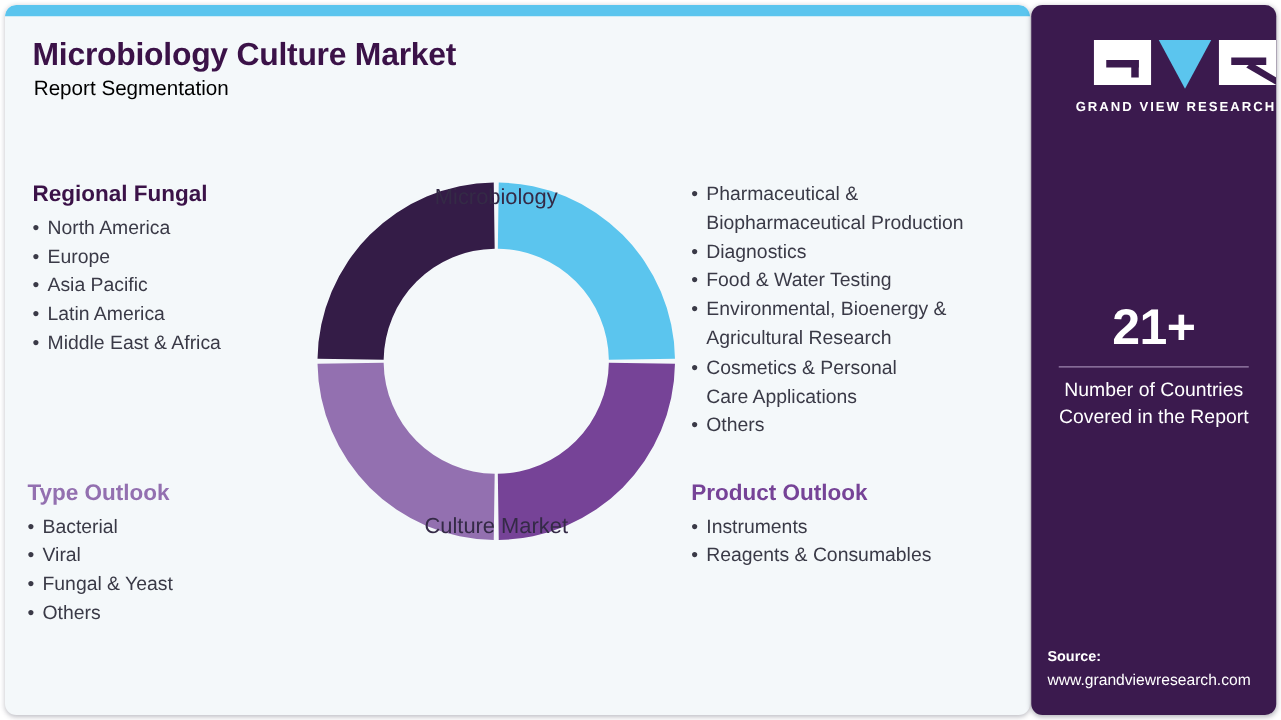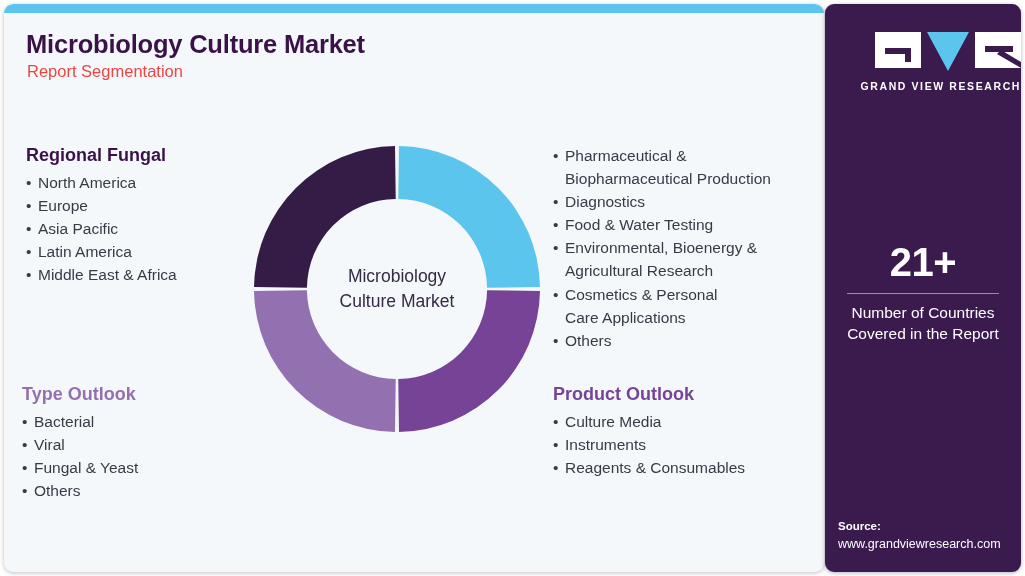--- a/index.html
+++ b/index.html
@@ -50,21 +50,21 @@
     font-size: 25.5px;
     font-weight: bold;
     color: #3b1248;
     letter-spacing: -0.2px;
   }
   .subtitle {
     position: absolute;
     left: 23px;
     top: 58px;
     font-size: 16.5px;
-    color: #ef4444;
+    color: #000000;
   }
 
   
   .outlook {
     position: absolute;
   }
   .outlook-title {
     font-size: 18px;
     font-weight: bold;
     margin: 0 0 4px 0;
@@ -107,21 +107,21 @@
   }
   .donut-wrap svg { display: block; }
   .donut-center {
     position: absolute;
     left: 0; top: 0;
     width: 288px;
     height: 288px;
     display: flex;
     flex-direction: column;
     align-items: center;
-    justify-content: center;
+    justify-content: space-between;
     pointer-events: none;
   }
   .donut-center span {
     font-size: 17.5px;
     color: #342a46;
     line-height: 1.45;
   }
 
   
   .sidebar {
@@ -244,21 +244,20 @@
 Agricultural Research</li>
         <li>Cosmetics &amp; Personal
 Care Applications</li>
         <li>Others</li>
       </ul>
     </div>
 
     <div class="outlook" id="product-outlook">
       <div class="outlook-title" style="color:#764397">Product Outlook</div>
       <ul>
-        <li>Culture Media</li>
         <li>Instruments</li>
         <li>Reagents &amp; Consumables</li>
       </ul>
     </div>
 
     <div class="donut-wrap">
       <svg width="288" height="288" viewBox="0 0 288 288">
         <g id="donut-segments" transform="translate(144,144)">
             <path d="M 1.9965917884977853 -142.9860609333305 A 143 143 0 0 1 142.9860609333305 -1.996591788497774 L 90.08121838799822 -1.2578528267535976 A 90.09 90.09 0 0 0 1.2578528267536049 -90.08121838799822 Z" fill="#5bc5ee"></path>
             <path d="M 142.9860609333305 1.996591788497774 A 143 143 0 0 1 1.9965917884977853 142.9860609333305 L 1.2578528267536049 90.08121838799822 A 90.09 90.09 0 0 0 90.08121838799822 1.2578528267535976 Z" fill="#764397"></path>

